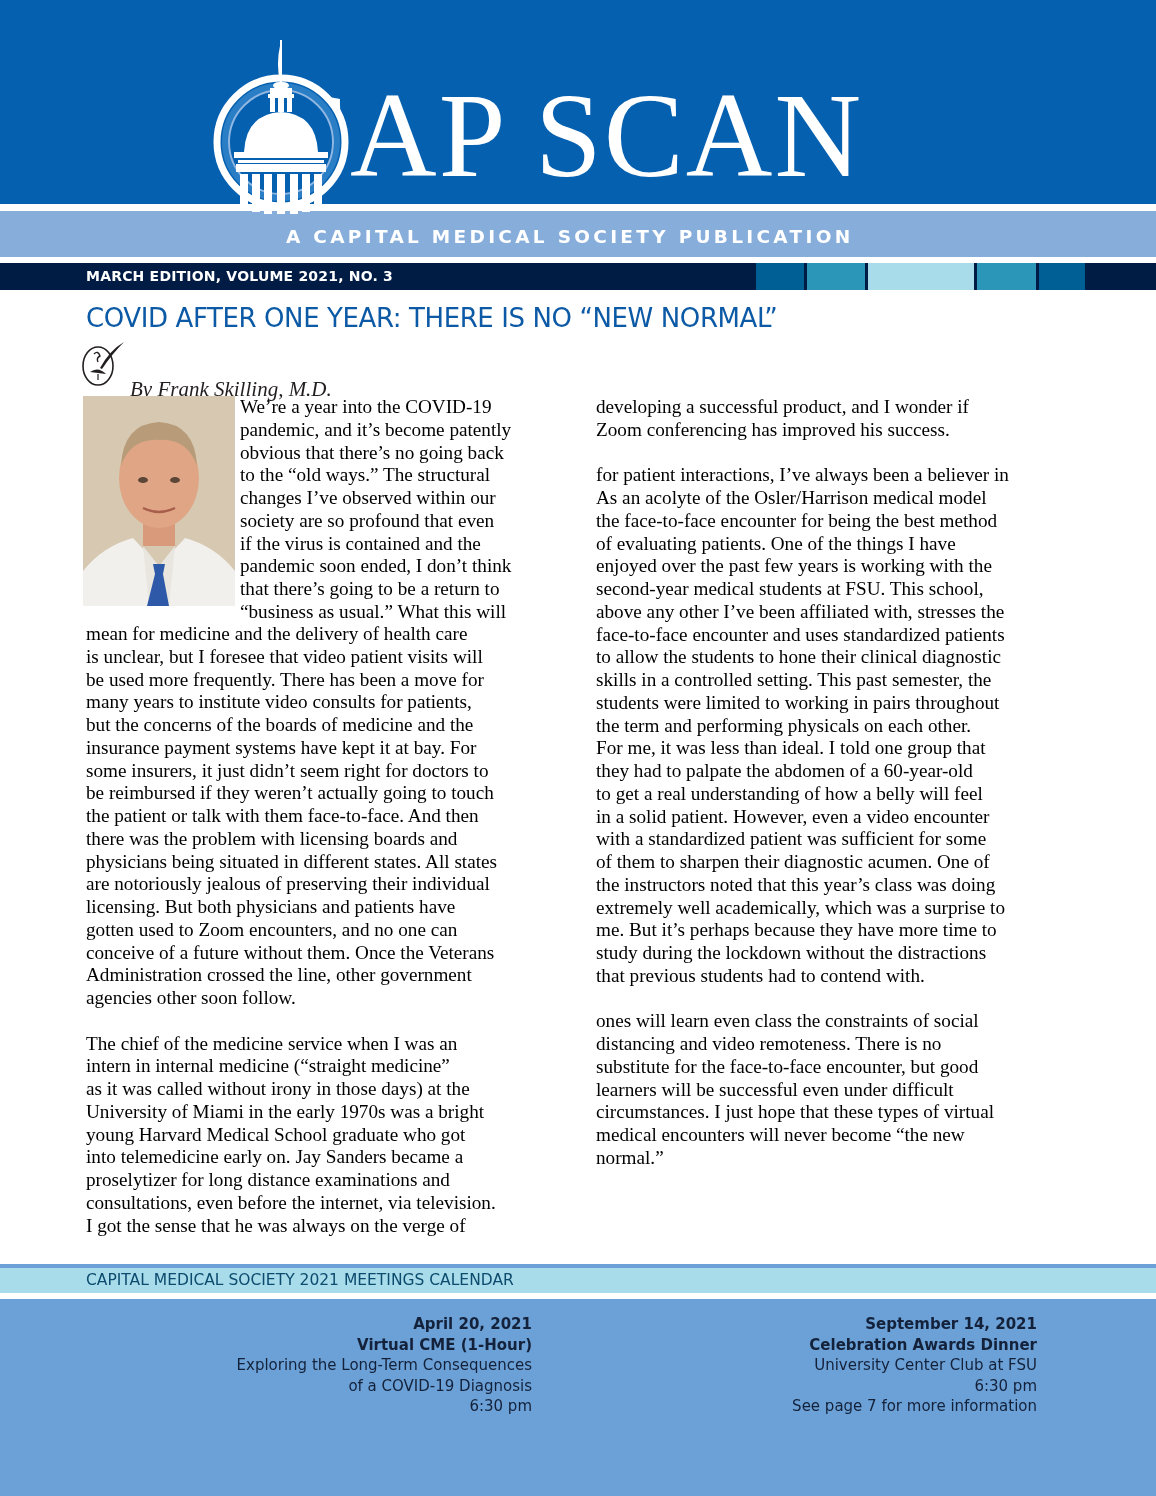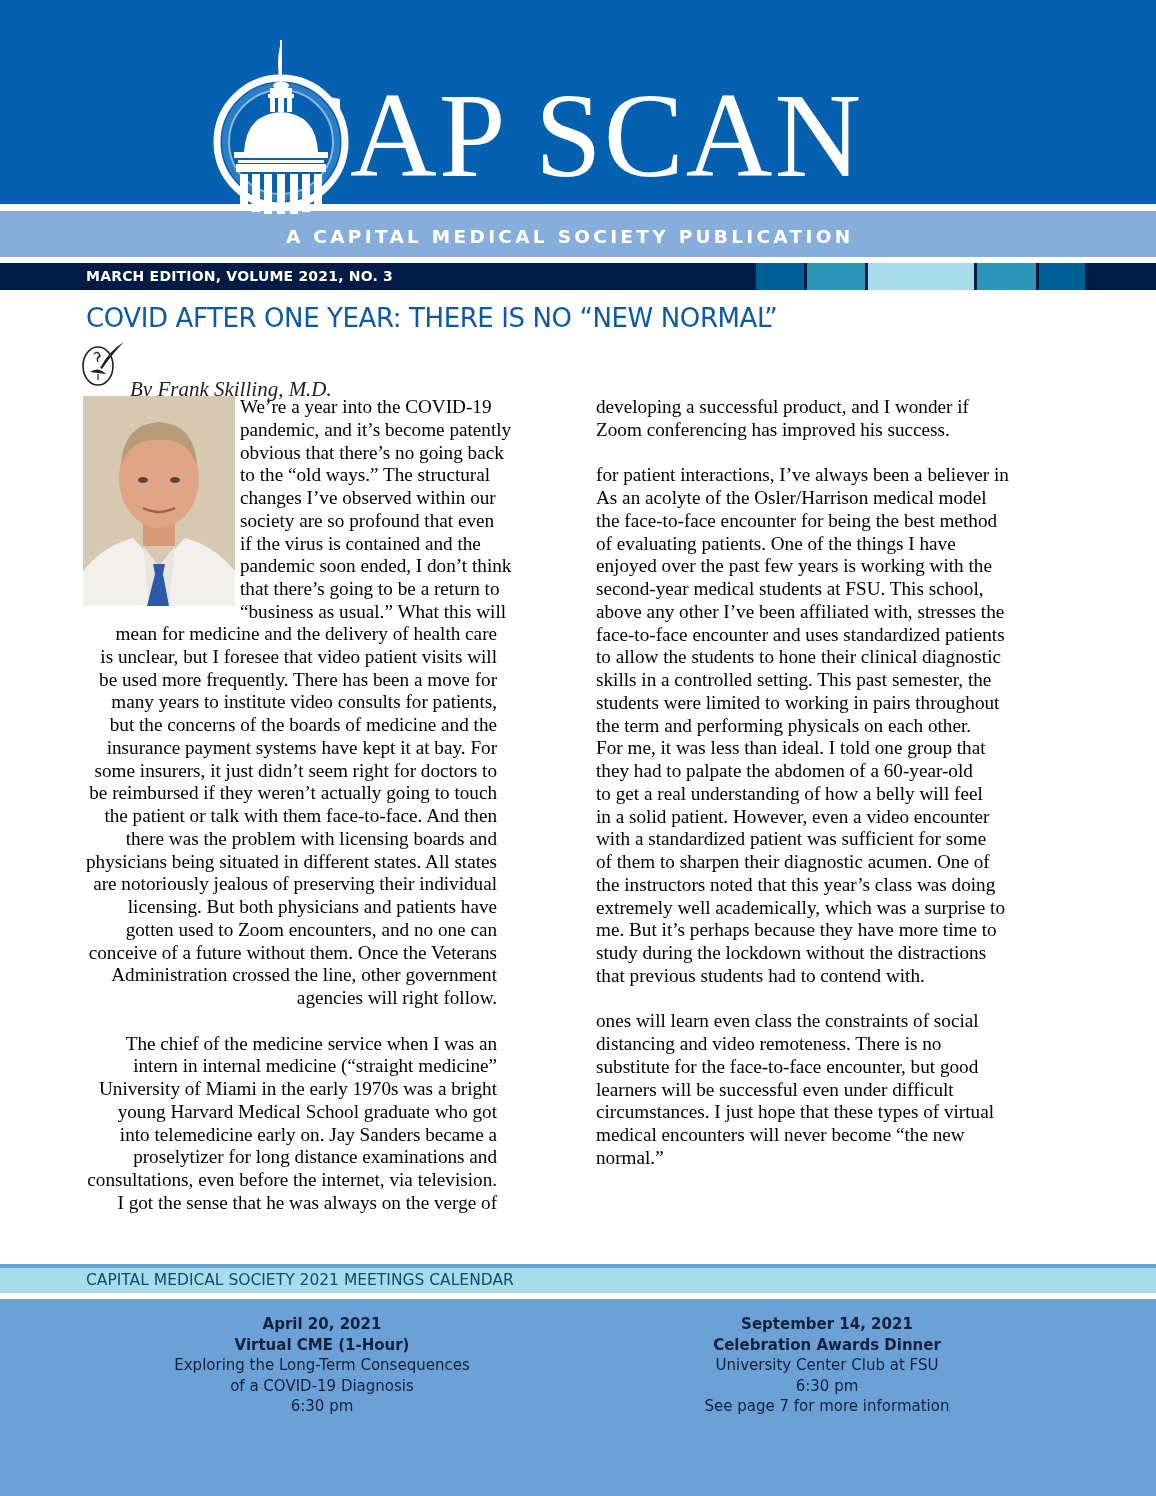--- a/index.html
+++ b/index.html
@@ -48,34 +48,34 @@
     position: absolute; left: 83px; top: 396px; width: 152px; height: 210px;
     background: linear-gradient(180deg, #d8cab4 0%, #cfc0a9 100%); overflow: hidden;
   }
   .col {
     position: absolute; font-family: "Liberation Serif", serif; font-size: 19.2px;
     line-height: 22.75px; color: #000000;
   }
   .col p { white-space: nowrap; }
   .col .para-gap { height: 22.75px; }
   .col-left-top { left: 240px; top: 396px; }
-  .col-left { left: 86px; top: 623px; text-align: right; }
+  .col-left { left: 86px; top: 623px; }
   .col-right { left: 596px; top: 396px; }
 
   
   .cal-line { position: absolute; left: 0; top: 1264px; width: 1156px; height: 4px; background: #6ba1d6; }
   .cal-head { position: absolute; left: 0; top: 1268px; width: 1156px; height: 25px; background: #a8dcea; }
   .cal-head-text {
     position: absolute; left: 86px; top: 1271px;
     font-family: "DejaVu Sans", sans-serif; font-size: 15.5px; color: #0c4a6e; white-space: nowrap;
   }
   .cal-gap { position: absolute; left: 0; top: 1293px; width: 1156px; height: 6px; background: #ffffff; }
   .cal-body { position: absolute; left: 0; top: 1299px; width: 1156px; height: 197px; background: #6ba1d6; }
   .event {
-    position: absolute; top: 1314px; width: 420px; text-align: center;
+    position: absolute; top: 1314px; width: 420px; text-align: right;
     font-family: "DejaVu Sans", sans-serif; font-size: 15px; line-height: 20.5px; color: #14213a;
   }
   .event .b { font-weight: bold; }
   .event-1 { left: 112px; }
   .event-2 { left: 617px; }
 </style>
 </head>
 <body>
 
 <div class="mast-top"></div>
@@ -173,24 +173,25 @@
   <p>some insurers, it just didn’t seem right for doctors to</p>
   <p>be reimbursed if they weren’t actually going to touch</p>
   <p>the patient or talk with them face-to-face. And then</p>
   <p>there was the problem with licensing boards and</p>
   <p>physicians being situated in different states. All states</p>
   <p>are notoriously jealous of preserving their individual</p>
   <p>licensing. But both physicians and patients have</p>
   <p>gotten used to Zoom encounters, and no one can</p>
   <p>conceive of a future without them. Once the Veterans</p>
   <p>Administration crossed the line, other government</p>
-  <p>agencies will right follow.</p>
+  <p>agencies other soon follow.</p>
   <div class="para-gap"></div>
   <p>The chief of the medicine service when I was an</p>
   <p>intern in internal medicine (“straight medicine”</p>
+  <p>as it was called without irony in those days) at the</p>
   <p>University of Miami in the early 1970s was a bright</p>
   <p>young Harvard Medical School graduate who got</p>
   <p>into telemedicine early on. Jay Sanders became a</p>
   <p>proselytizer for long distance examinations and</p>
   <p>consultations, even before the internet, via television.</p>
   <p>I got the sense that he was always on the verge of</p>
 </div>
 
 <div class="col col-right">
   <p>developing a successful product, and I wonder if</p>

